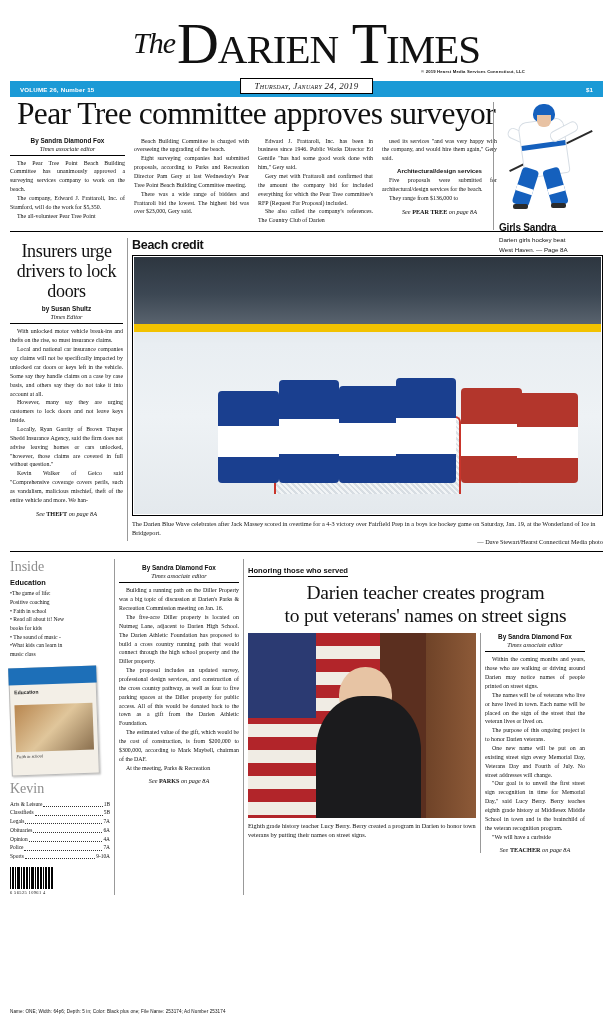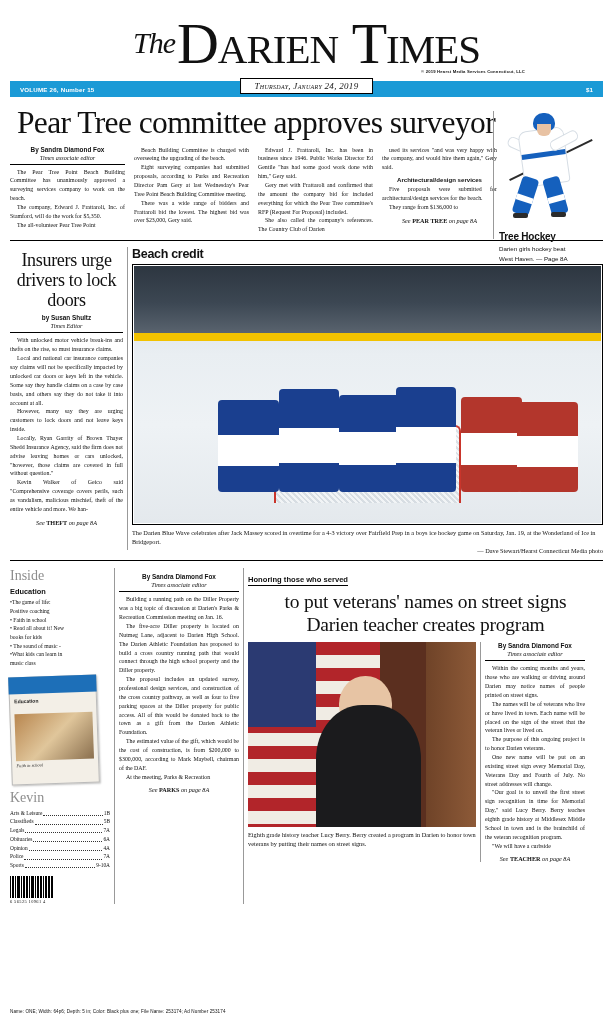--- a/index.html
+++ b/index.html
@@ -46,21 +46,21 @@
     font-size:6.2px; position:absolute; right:10px;
   }
   .datebox {
     position:absolute; left:50%; transform:translateX(-50%); top:-3px;
     background:#fff; border:1.4px solid #000; padding:2px 14px;
     font-variant:small-caps; font-style:italic; font-size:9px; letter-spacing:.3px;
     white-space:nowrap;
   }
 
   
-  .lead { margin-top:10px; position:relative; }
+  .lead { margin-top:1px; position:relative; }
   .lead-head {
     font-size:31.5px; line-height:1; text-align:center; letter-spacing:-.6px;
     width:492px; white-space:nowrap;
   }
   .lead-body { display:flex; gap:9px; margin-top:7px; width:492px; }
   .lead-col { width:115px; }
   .byline { text-align:center; }
   .byline-name {
     font-family:"Liberation Sans", sans-serif; font-weight:bold; font-size:6.4px;
   }
@@ -347,21 +347,21 @@
           <div class="hp-legL">
               <div class="hp-sock"></div>
             </div>
           <div class="hp-legR">
               <div class="hp-sock"></div>
             </div>
           <div class="hp-skateL"></div>
           <div class="hp-skateR"></div>
         </div>
       </div>
-      <div class="promo-title">Tree Hockey</div>
+      <div class="promo-title">Girls Sandra</div>
       <div class="promo-sub">
         <div>Darien girls hockey beat</div>
         <div>West Haven. — Page 8A</div>
       </div>
     </div>
   </div>
 
   <div class="hrule"></div>
 
   <div class="mid">
@@ -523,22 +523,22 @@
       <div class="jumpline">
         <span>See</span>
         <b>PARKS</b>
         <span>on page 8A</span>
       </div>
     </div>
 
     <div class="col-veterans">
       <div class="kicker-honor">Honoring those who served</div>
       <div class="vet-head">
+        <div>Darien teacher creates program</div>
         <div>to put veterans' names on street signs</div>
-        <div>Darien teacher creates program</div>
       </div>
 
       <div class="vet-body">
         <div class="vet-photo-wrap">
           <div class="vet-photo flag-photo">
             <div class="flag-stripes"></div>
             <div class="flag-union"></div>
             <div class="wallpanel"></div>
             <div class="portrait-hair"></div>
             <div class="portrait-head"></div>

